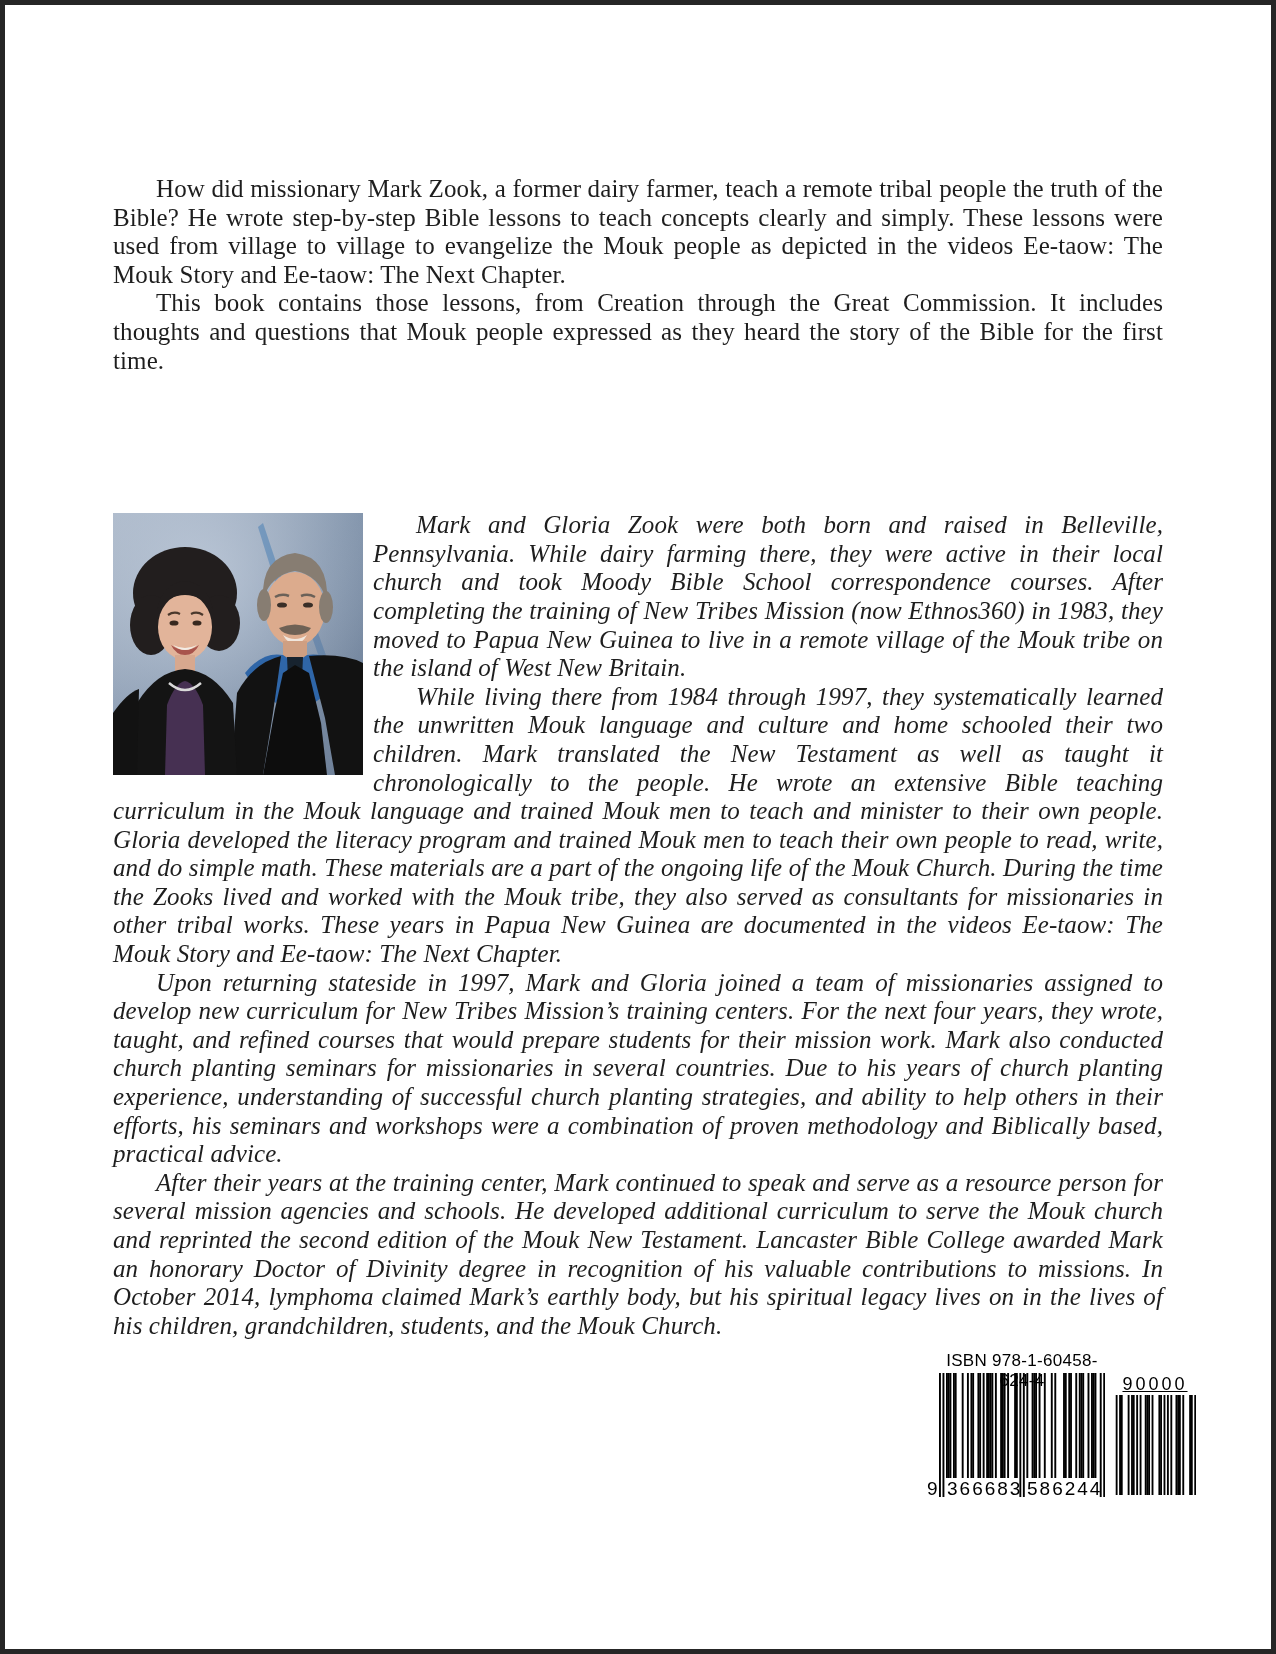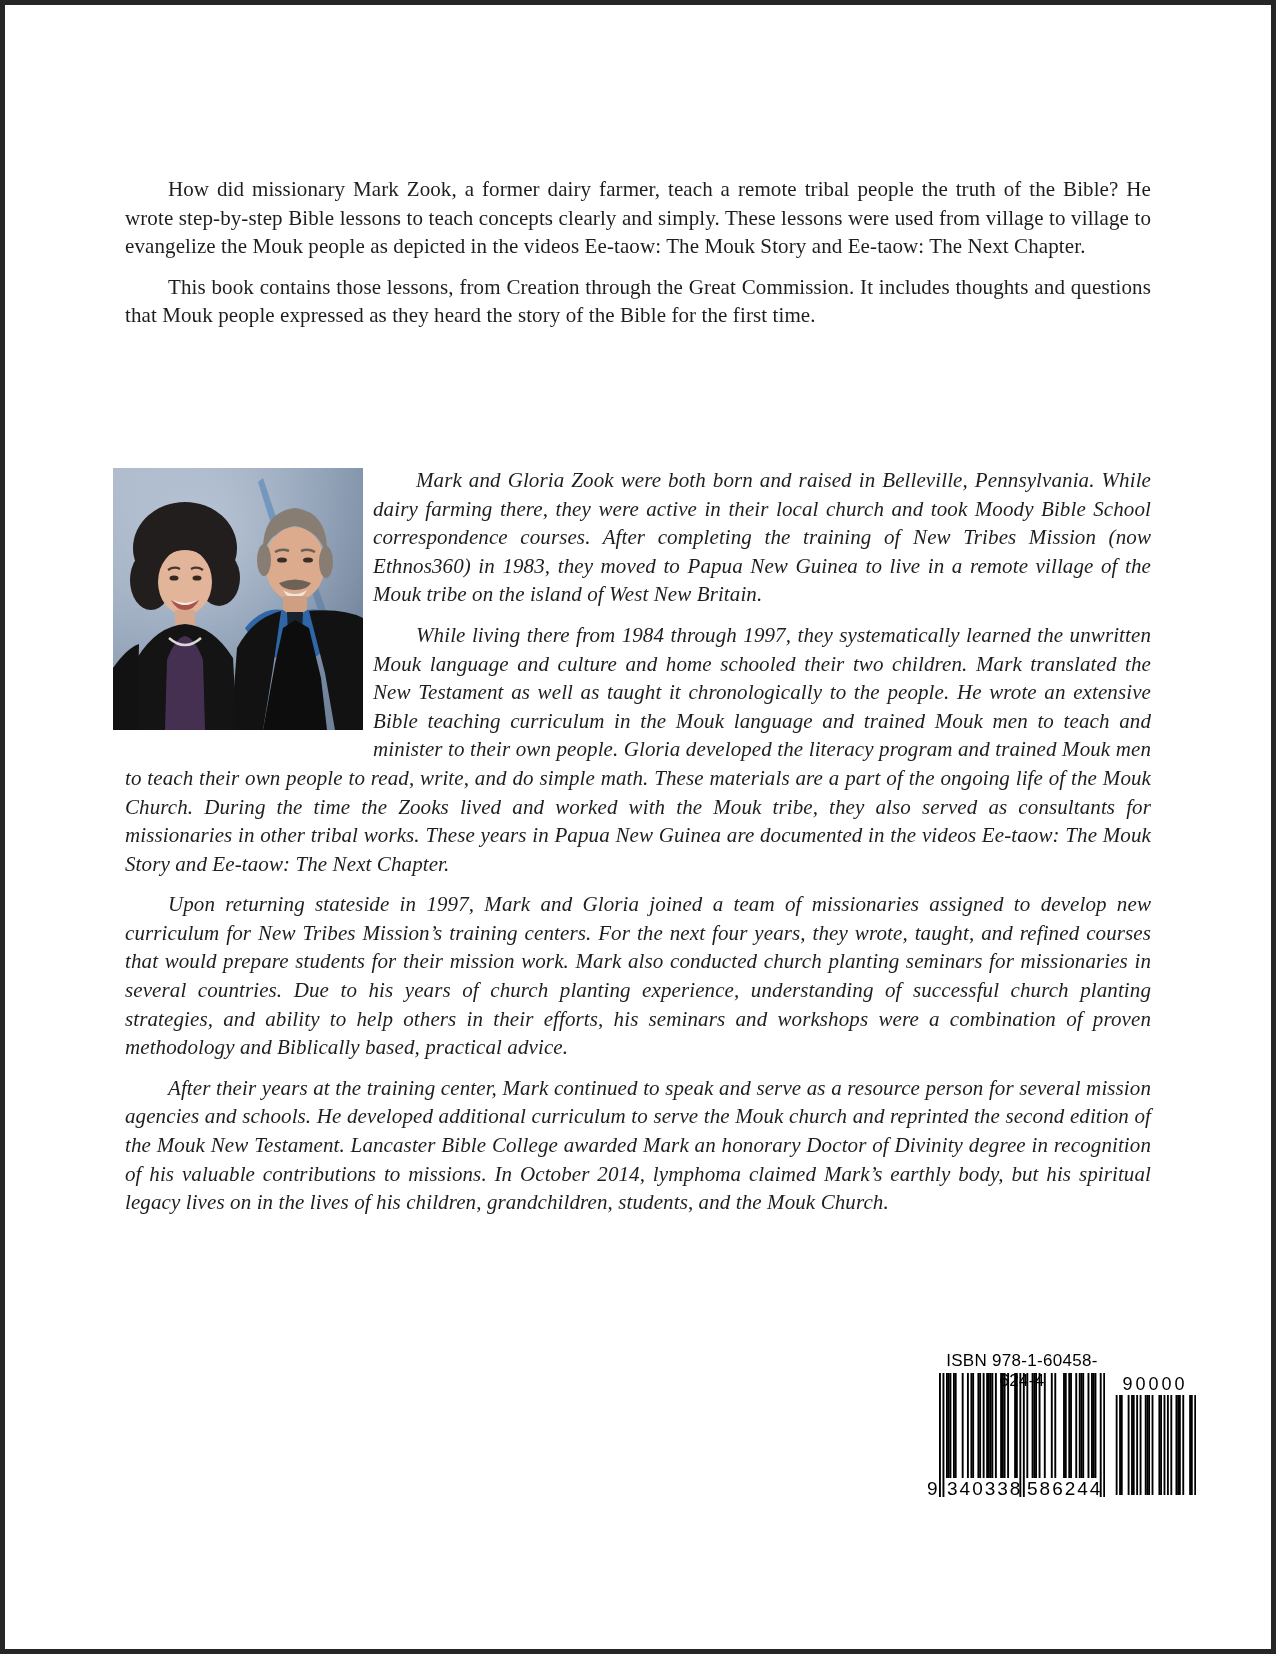--- a/index.html
+++ b/index.html
@@ -9,24 +9,24 @@
     box-sizing:border-box;
     background:#ffffff;
     border:5px solid #262626;
     font-family:"Liberation Serif", serif;
     color:#1e1e1e;
     overflow:hidden;
   }
   .synopsis { margin:170px 108px 0 108px; }
   .bio      { margin:136px 108px 0 108px;font-style:italic; }
   .page p {
-    margin:12px;
+    margin:0;
     text-align:justify;
     text-indent:43px;
-    font-size:21px;
+    font-size:25px;
     line-height:28.6px;
     letter-spacing:0.1px;
   }
   .photo {
     float:left;
     width:250px; height:262px;
     margin:2px 10px 6px 0;
     background:#7e8ea4;
   }
   .photo svg { display:block; }
@@ -44,21 +44,21 @@
     text-align:center; font-size:17px; letter-spacing:0.3px;
   }
   .ean-main { position:absolute; left:14px; top:22px; }
   .ean-main rect, .ean-supp rect { fill:#000; }
   .ean-digits { position:absolute; top:127px; left:14px; width:170px; font-size:19px; }
   .ean-digits .d-first { position:absolute; left:-12px; top:0; }
   .ean-digits .d-g1 { position:absolute; left:8px;  width:74px; text-align:center; letter-spacing:2px; }
   .ean-digits .d-g2 { position:absolute; left:88px; width:74px; text-align:right; letter-spacing:2px; }
   .supp-label {
     position:absolute; left:189px; top:23px; width:82px;
-    text-align:center; font-size:18px; letter-spacing:3px;
+    text-align:center; font-size:18px; letter-spacing:3px;text-decoration:underline;
   }
   .ean-supp { position:absolute; left:189px; top:44px; }
 </style>
 </head>
 <body>
 
 <div class="page">
 
   <section class="synopsis">
     <p>How did missionary Mark Zook, a former dairy farmer, teach a remote tribal people the truth of the Bible? He wrote step-by-step Bible lessons to teach concepts clearly and simply. These lessons were used from village to village to evangelize the Mouk people as depicted in the videos Ee-taow: The Mouk Story and Ee-taow: The Next Chapter.</p>
@@ -174,21 +174,21 @@
         <rect x="143.28" y="0" width="1.90" height="105"></rect>
         <rect x="148.53" y="0" width="1.90" height="105"></rect>
         <rect x="152.02" y="0" width="1.90" height="105"></rect>
         <rect x="153.77" y="0" width="1.90" height="105"></rect>
         <rect x="155.52" y="0" width="1.90" height="105"></rect>
         <rect x="160.76" y="0" width="1.90" height="124"></rect>
         <rect x="164.25" y="0" width="1.90" height="124"></rect>
       </svg>
     <div class="ean-digits">
       <span class="d-first">9</span>
-      <span class="d-g1">340338</span>
+      <span class="d-g1">366683</span>
       <span class="d-g2">586244</span>
     </div>
     <div class="supp-label">90000</div>
     <svg class="ean-supp" id="ean-supp" width="82" height="100">
         <rect x="1.71" y="0" width="1.86" height="100"></rect>
         <rect x="5.13" y="0" width="1.86" height="100"></rect>
         <rect x="6.83" y="0" width="1.86" height="100"></rect>
         <rect x="13.67" y="0" width="1.86" height="100"></rect>
         <rect x="17.08" y="0" width="1.86" height="100"></rect>
         <rect x="18.79" y="0" width="1.86" height="100"></rect>

